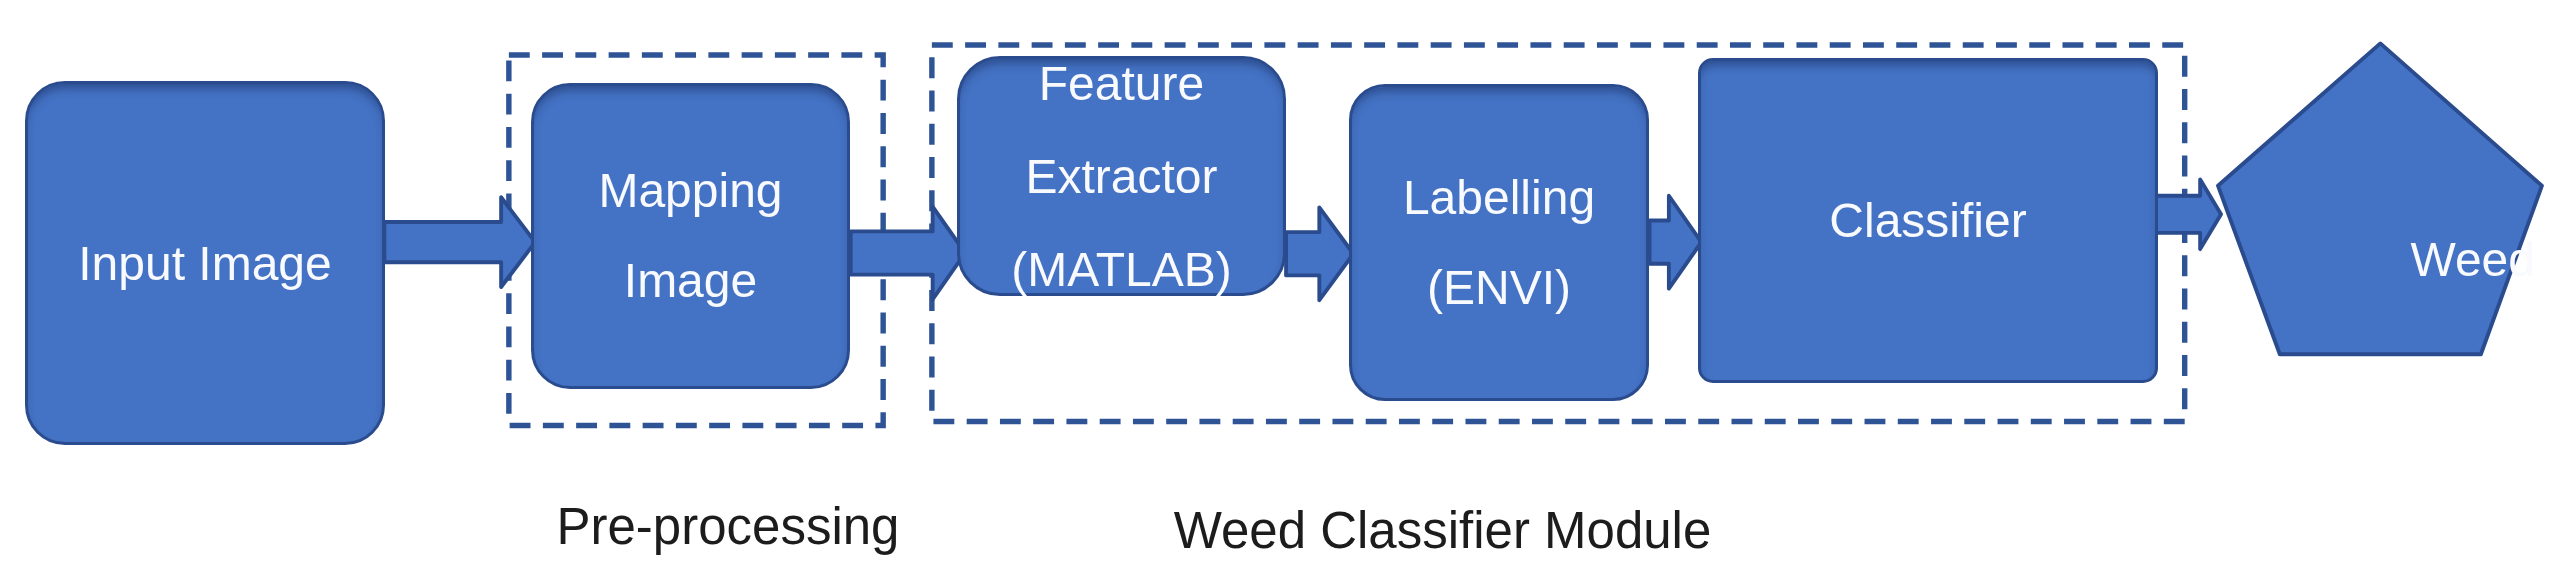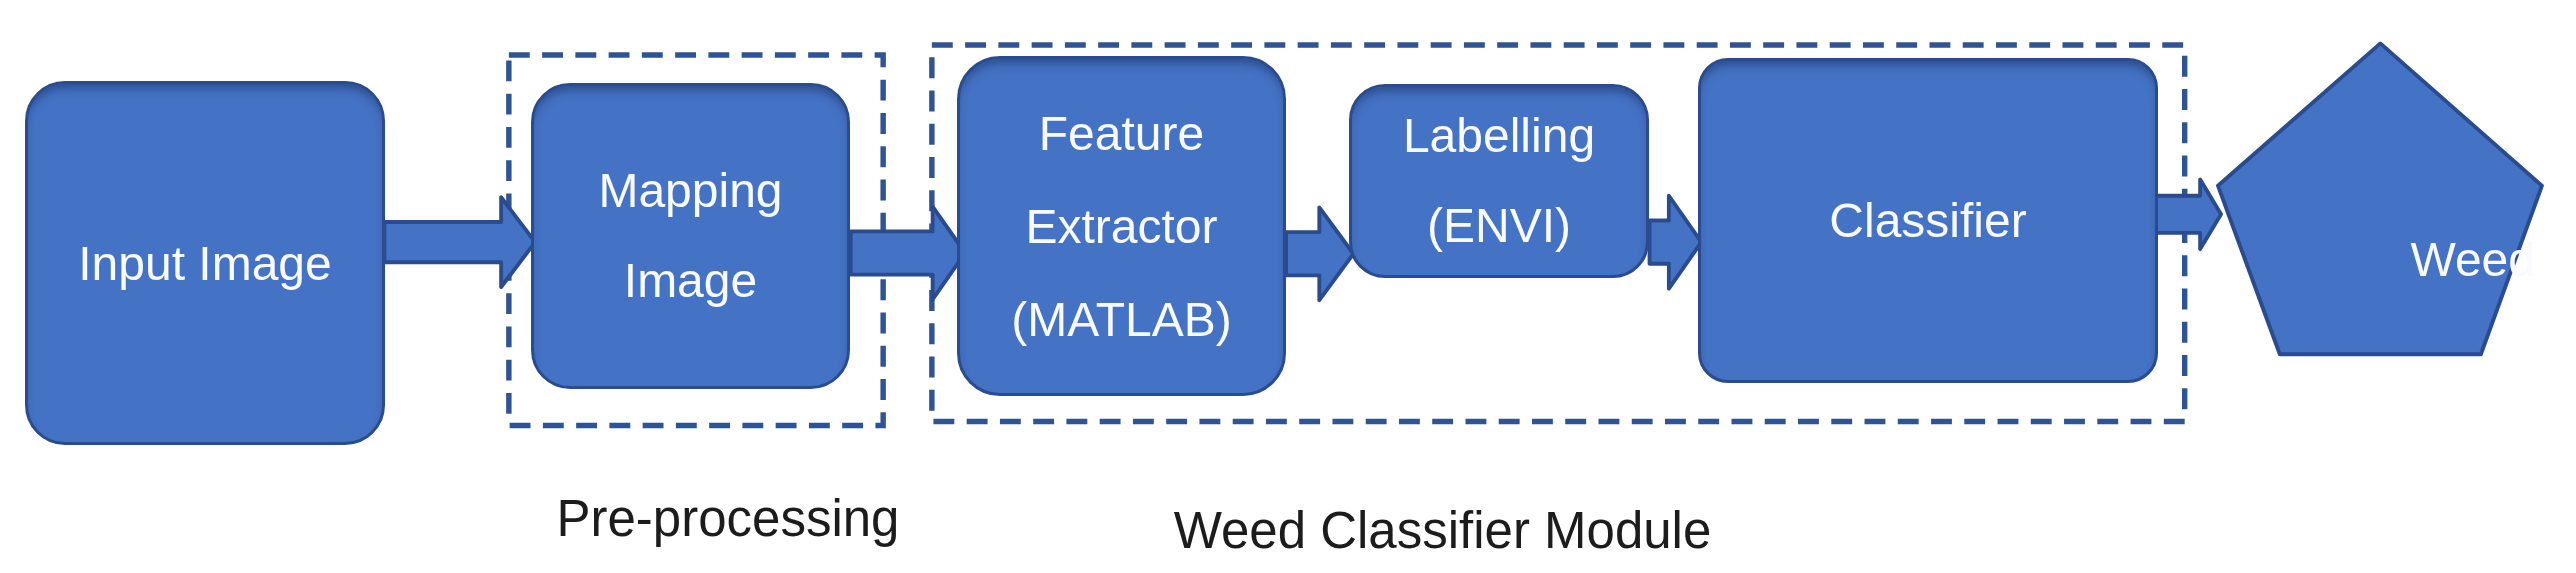--- a/index.html
+++ b/index.html
@@ -41,23 +41,23 @@
     justify-content: center;
     text-align: center;
     color: #F8FAFD;
     font-size: 48px;
     box-shadow: inset 0 7.7px 9.3px -3.9px rgba(21,44,91,0.55);
   }
   .node .line { display: block; }
 
   .n-input      { left:  25px; top: 81px; width: 360px; height: 364px; border-radius: 40px; }
   .n-mapping    { left: 531px; top: 83px; width: 319px; height: 306px; border-radius: 39px; }
-  .n-feature    { left:957px; top:  56px; width: 329px; height: 340px; border-radius: 43px; }
-  .n-labelling  { left:1349px; top: 84px; width: 300px; height: 194px; border-radius: 36px; }
-  .n-classifier { left:1698px; top:  58px; width: 460px; height: 325px; border-radius: 30px; }
+  .n-feature    { left:957px; top:  56px; width: 329px; height: 240px; border-radius: 43px; }
+  .n-labelling  { left:1349px; top: 84px; width: 300px; height: 317px; border-radius: 36px; }
+  .n-classifier { left:1698px; top:  58px; width: 460px; height: 325px; border-radius: 15px; }
 
   .n-mapping   .line { line-height: 90px; }
   .n-feature   .line { line-height: 93px; }
   .n-labelling .line { line-height: 90px; }
   .n-classifier .line{ line-height: 135px; }
 
   
   .pent-label {
     position: absolute;
     left: 2226px; top: 228px; width: 309px; height: 62px;
@@ -65,21 +65,21 @@
     color: #F8FAFD; font-size: 48px;
   }
 
   
   .group-label {
     position: absolute;
     top: 486px; height: 65px;
     display: flex; align-items: center; justify-content: center;
     color: #1c1c1c; font-size: 51px; white-space: nowrap;
   }
-  .gl-pre    { left: 496px;  width: 464px; }
+  .gl-pre    { left: 496px;  width: 464px; margin-top: 8px; }
   .gl-module { left: 1056px; width: 773px; margin-top: 12px; }
 </style>
 </head>
 <body>
 
 <div class="canvas">
 
   <svg class="layer" width="2576" height="574" viewBox="0 0 3331 742">
 
     <rect class="dash" x="658" y="71" width="484" height="479"></rect>

